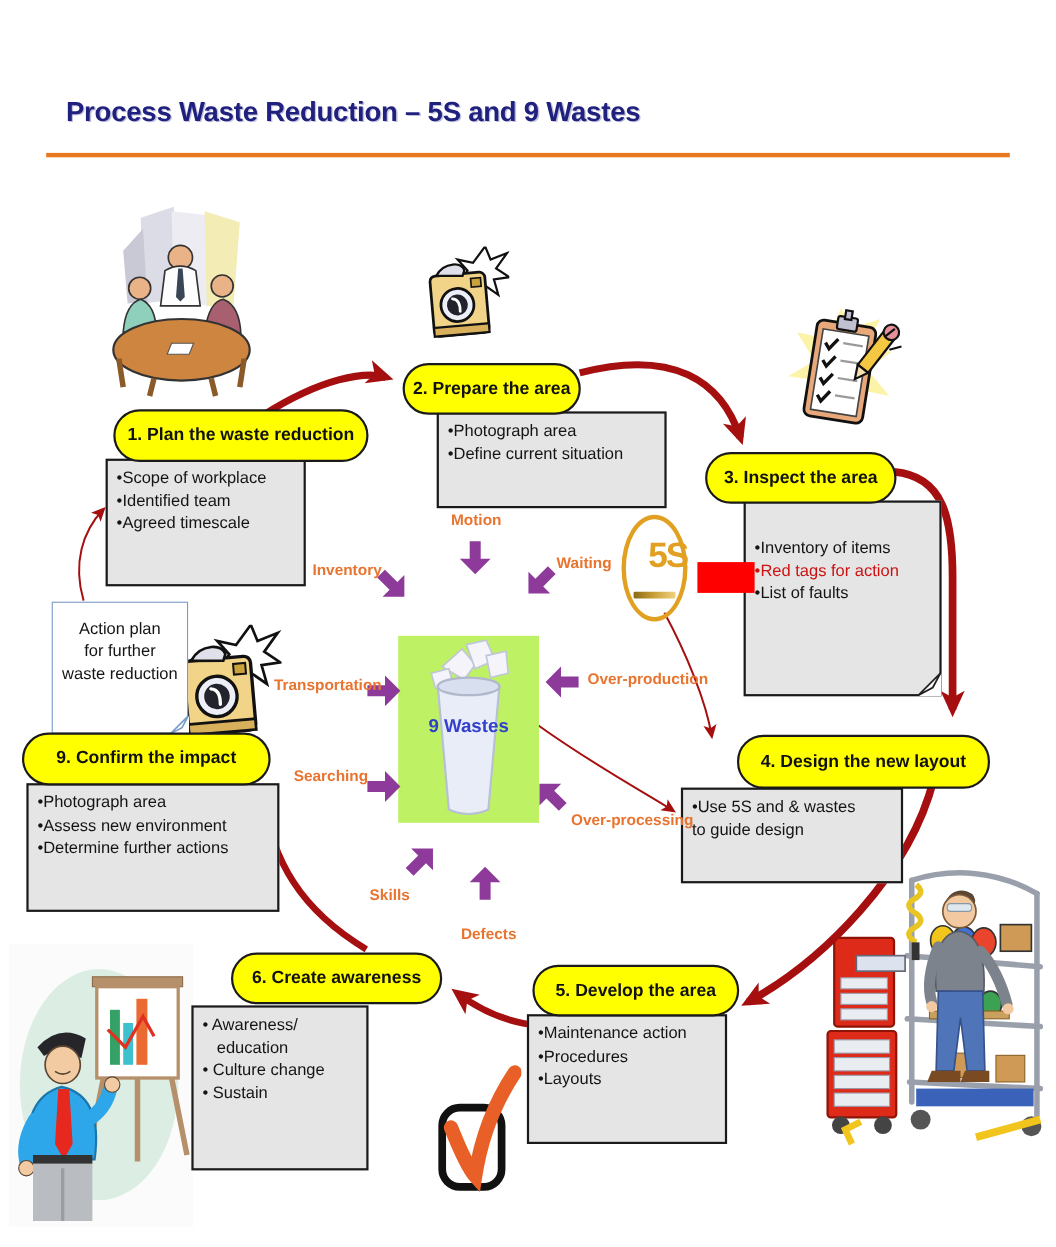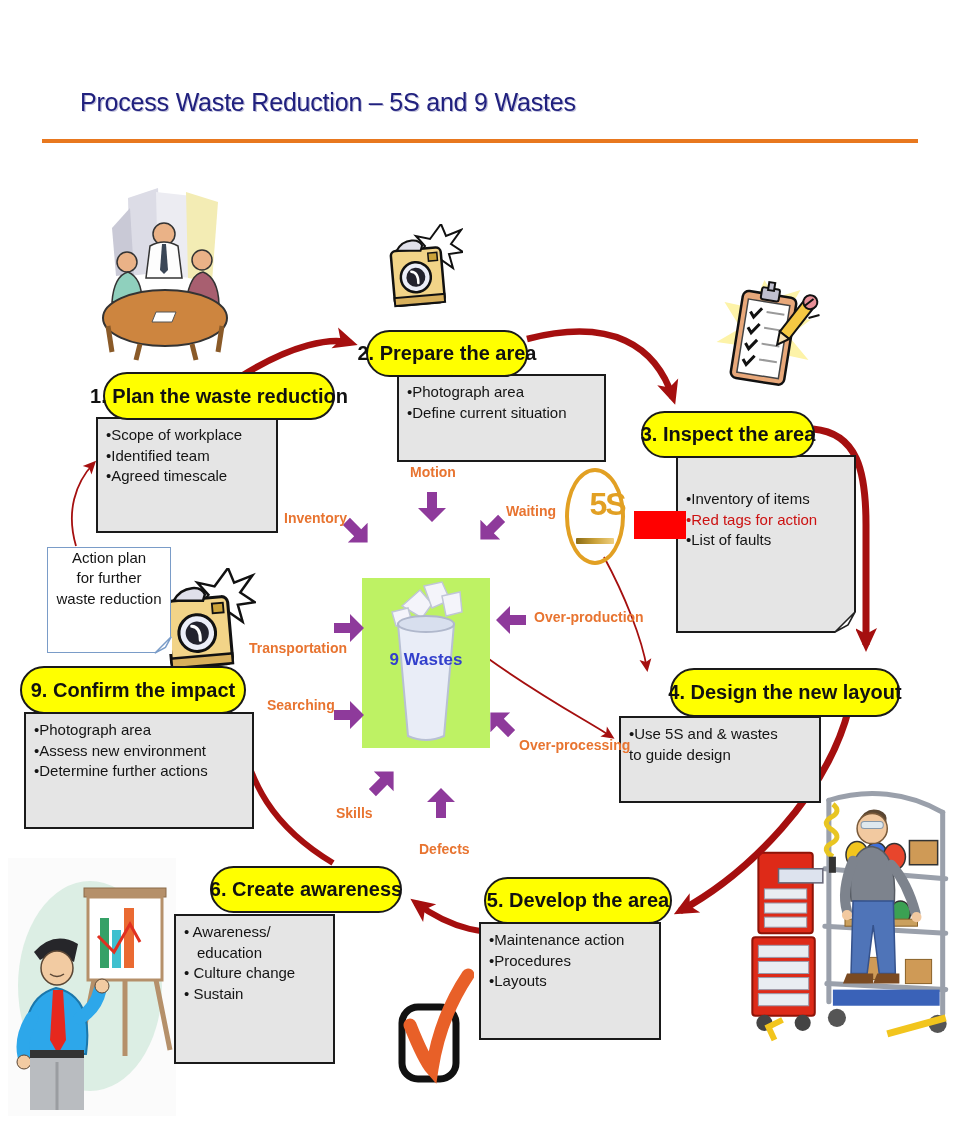--- a/index.html
+++ b/index.html
@@ -1,34 +1,34 @@
 <!DOCTYPE html>
 <html style="--title-navy: #20207E; --rule-orange: #E8781F; --pill-yellow: #FFFF00; --maroon: #A50F0F; --purple: #8E3A9B; --orange-label: #E87430; --red: #FF0000; --red-text: #CC1111; --wastes-blue: #3340CC; --gold: #E2A023;"><head>
 <meta charset="utf-8">
 <style>
   html,body{margin:0;padding:0;background:#fff;}
   .canvas{position:relative;width:960px;height:1134px;background:#ffffff;overflow:hidden;
           font-family:"Liberation Sans",sans-serif;}
-  .title{position:absolute;left:60px;top:88px;font-size:25px;font-weight:normal;
+  .title{position:absolute;left:60px;top:88px;font-size:25px;font-weight:bold;
          color:var(--title-navy,#20207E);letter-spacing:-0.2px;
-         text-shadow:1.2px 1.2px 0 rgba(32,32,126,0.28);z-index:6;margin-left:20px;}
+         text-shadow:1.2px 1.2px 0 rgba(32,32,126,0.28);z-index:6;}
   .rule{position:absolute;left:42px;top:139px;width:876px;height:4px;
         background:var(--rule-orange,#E8781F);z-index:6;}
   .clip{position:absolute;z-index:1;}
   .flow{position:absolute;left:0;top:0;z-index:2;pointer-events:none;}
   .pill{position:absolute;display:flex;align-items:center;justify-content:center;
         background:var(--pill-yellow,#FFFF00);border:2.5px solid #1a1a1a;border-radius:24px;
-        font-weight:bold;font-size:20px;color:#111;white-space:nowrap;z-index:5;}
+        font-weight:bold;font-size:16px;color:#111;white-space:nowrap;z-index:5;}
   .box{position:absolute;background:#e5e5e5;border:2px solid #1a1a1a;font-size:15px;color:#141414;
        line-height:1.38;padding:6px 4px 0 8px;z-index:4;}
   .box div{white-space:nowrap;}
   .red-text{color:var(--red-text,#CC1111);font-weight:normal;}
   .indent{padding-left:13px;}
   .note{position:absolute;background:#fff;border:1.5px solid #7a9cc8;font-size:15px;color:#141414;
-        line-height:1.35;text-align:center;padding-top:0;z-index:4;}
+        line-height:1.35;text-align:center;padding-top:14px;z-index:4;}
   .fold{position:absolute;right:-2px;bottom:-2px;}
   .wlabel{position:absolute;font-weight:bold;font-size:14px;color:var(--orange-label,#E87430);
           white-space:nowrap;z-index:4;}
   .pa{position:absolute;width:34px;height:34px;z-index:3;transform-origin:50% 50%;}
   .pa use{fill:var(--purple,#8E3A9B);}
   .redrect{position:absolute;left:634px;top:511px;width:52px;height:28px;
            background:var(--red,#FF0000);z-index:6;}
   .trash{position:absolute;left:362px;top:578px;width:128px;height:170px;background:#bef264;z-index:3;}
   .nine{position:absolute;left:0;top:72px;width:100%;text-align:center;font-weight:bold;
         font-size:17px;color:var(--wastes-blue,#3340CC);z-index:4;}
@@ -319,21 +319,21 @@
   </div>
 
   <div class="fives">
     <div class="fives-text">5S</div>
     <div class="fives-bar"></div>
   </div>
 
   <div class="wlabel" style="left:410px;top:464px">Motion</div>
   <div class="wlabel" style="left:284px;top:510px">Inventory</div>
   <div class="wlabel" style="left:506px;top:503px">Waiting</div>
-  <div class="wlabel" style="left:249px;top:640px">Transportation</div>
+  <div class="wlabel" style="left:249px;top:614px">Transportation</div>
   <div class="wlabel" style="left:534px;top:609px">Over-production</div>
   <div class="wlabel" style="left:267px;top:697px">Searching</div>
   <div class="wlabel" style="left:519px;top:737px">Over-processing</div>
   <div class="wlabel" style="left:336px;top:805px">Skills</div>
   <div class="wlabel" style="left:419px;top:841px">Defects</div>
 
   <svg class="pa" viewBox="0 0 34 34" style="left:415px;top:490px">
       <use href="#pa-shape"></use>
     </svg>
   <svg class="pa" viewBox="0 0 34 34" style="left:340px;top:515px;transform:rotate(-45deg)">

